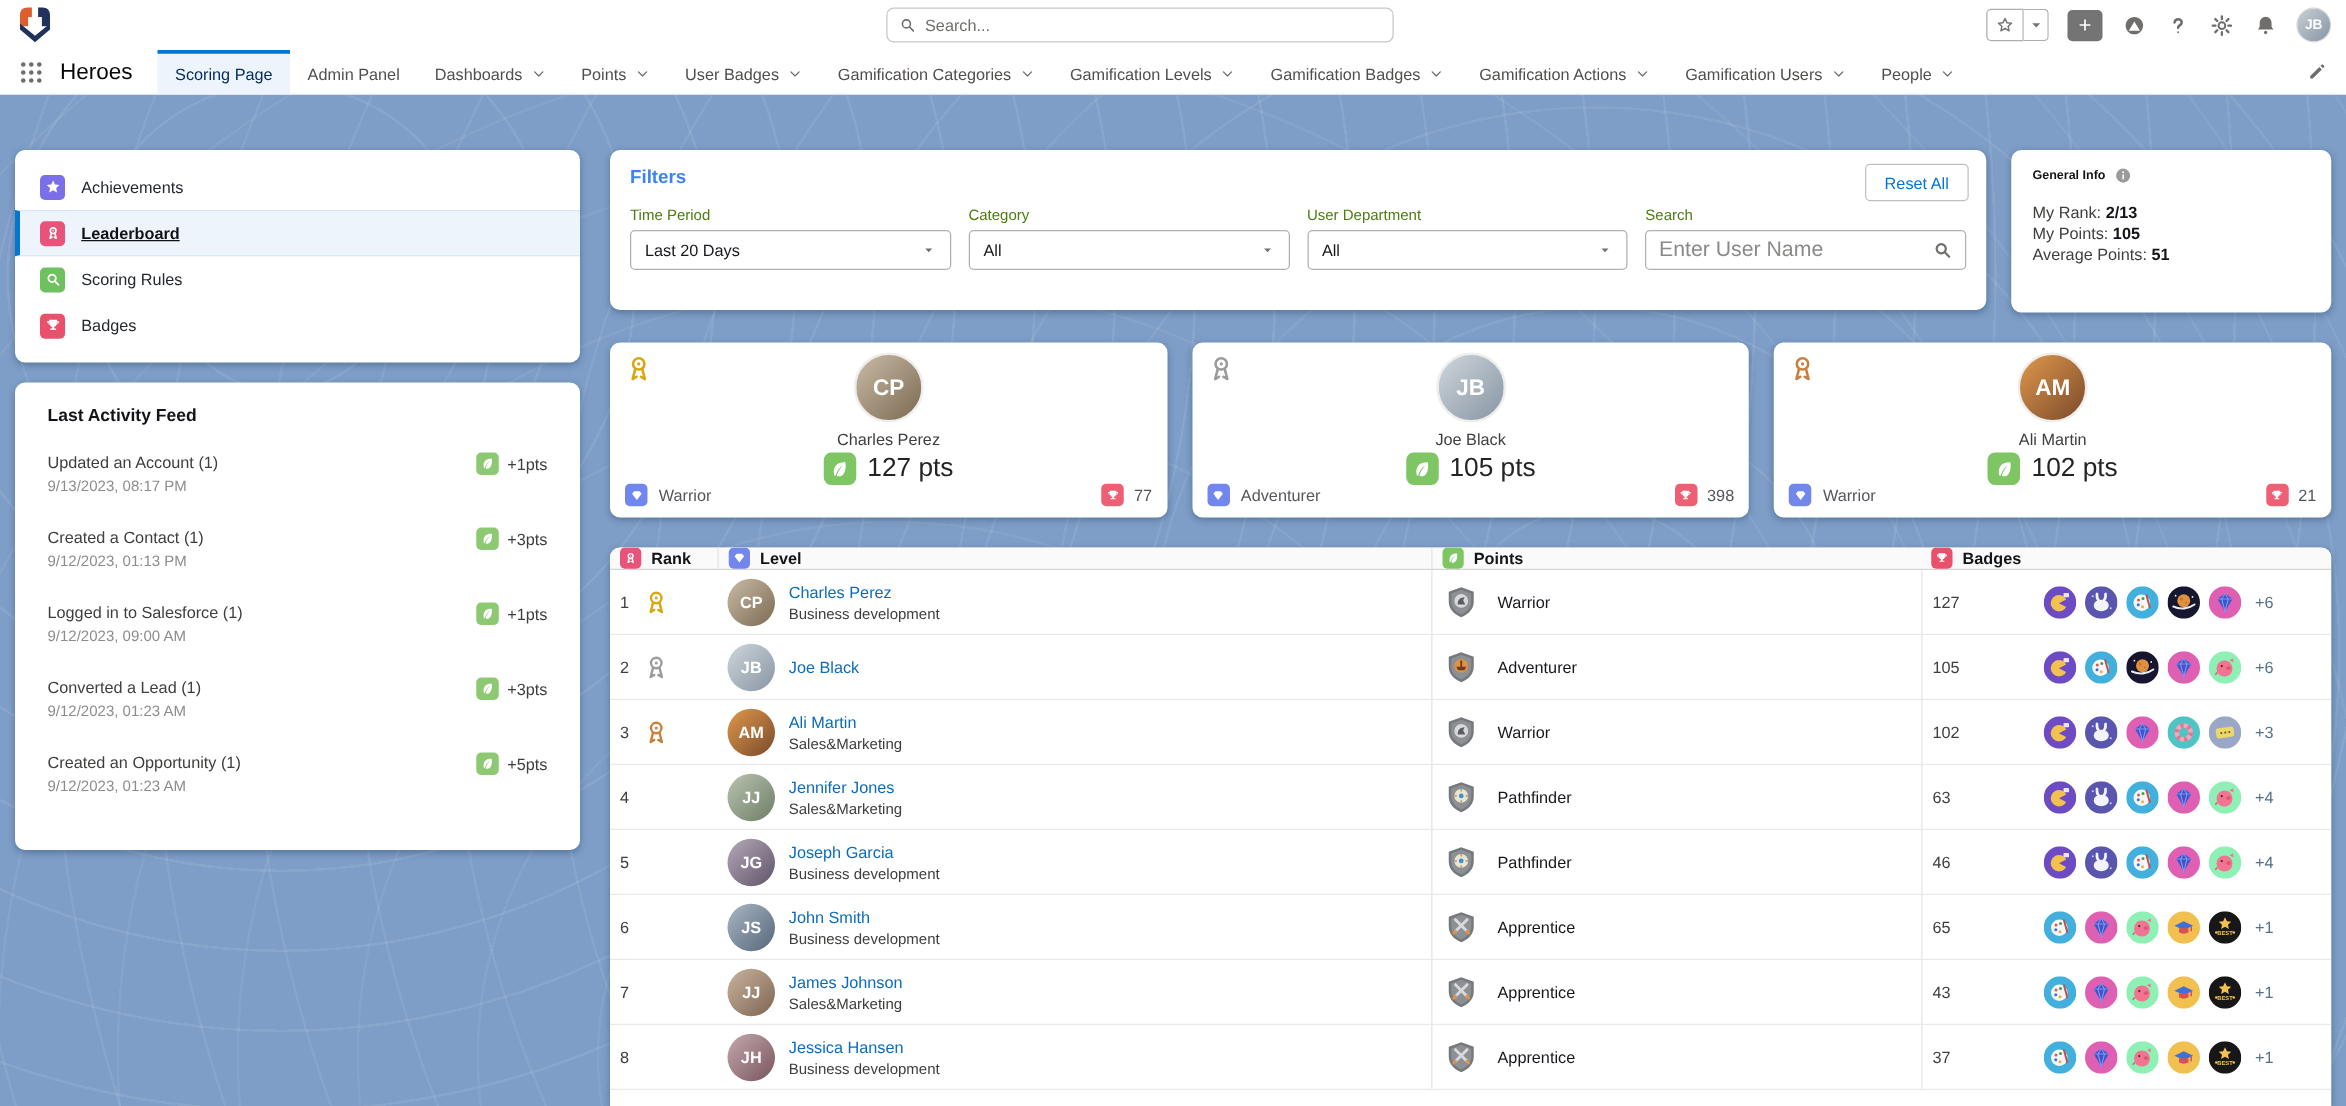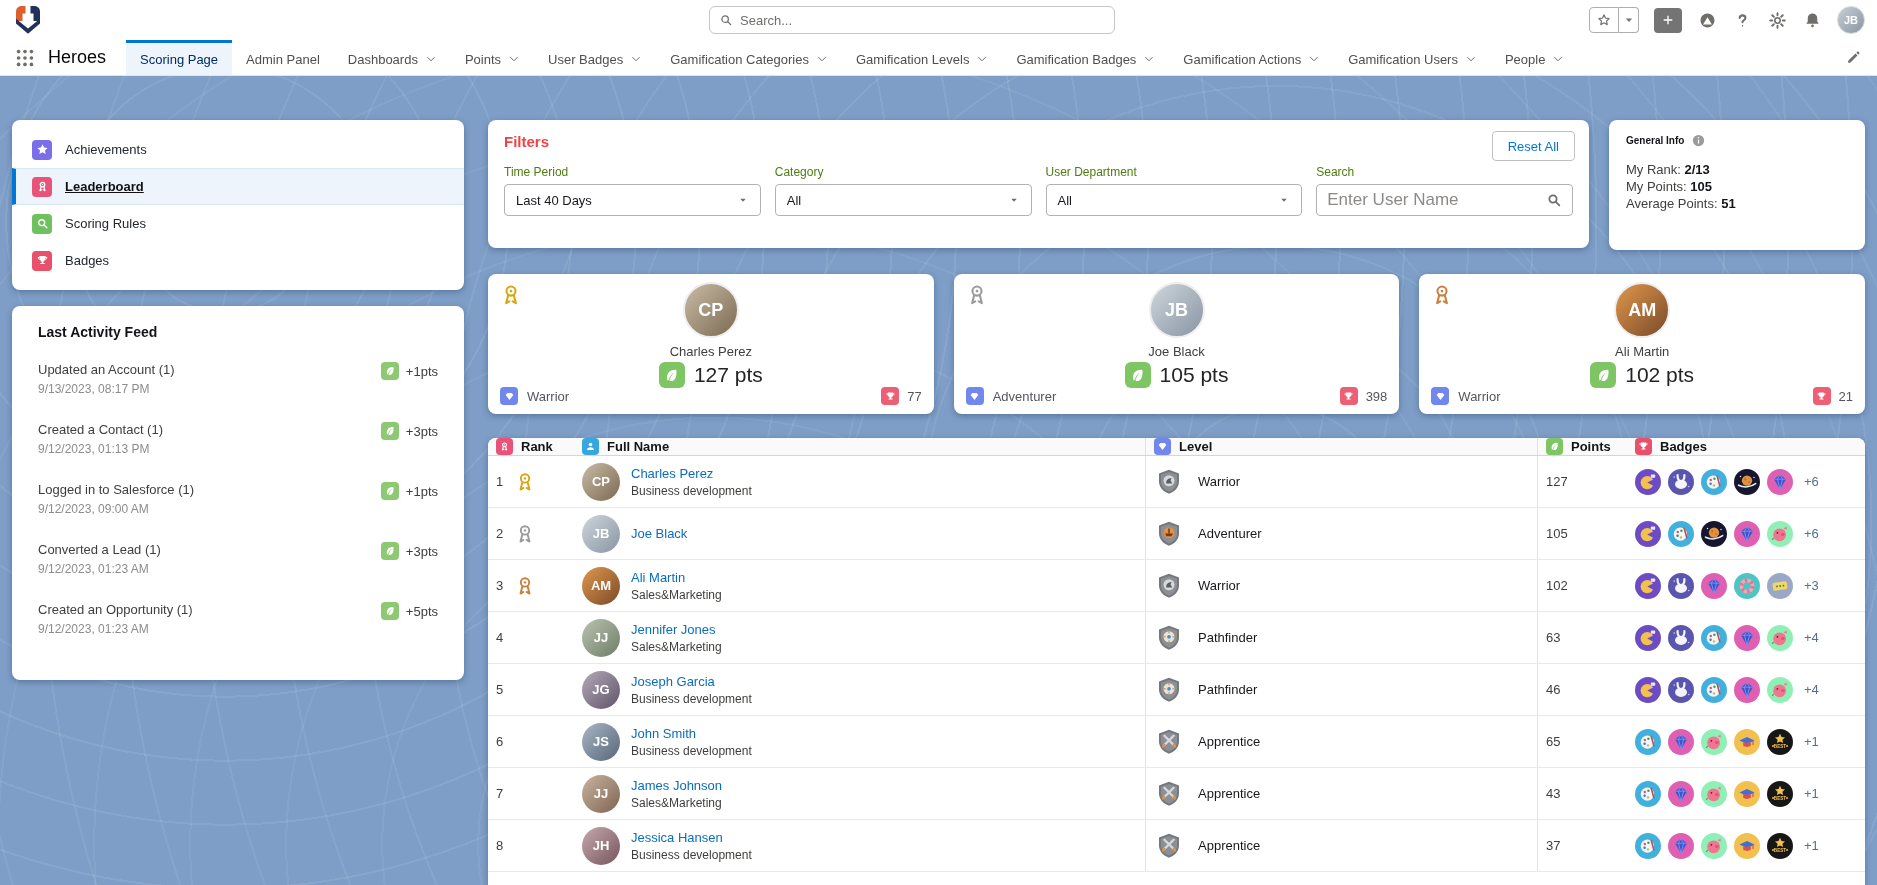--- a/index.html
+++ b/index.html
@@ -63,21 +63,21 @@
   .feed-item { display:flex; justify-content:space-between; align-items:flex-start; margin:0 10px 26px; }
   .feed-label { color:#3e3e3c; }
   .feed-date { font-size:12px; color:#8c8c8c; margin-top:5px; }
   .feed-pts { display:flex; align-items:center; gap:7px; color:#3e3e3c; }
   .feed-leaf { width:18px; height:18px; border-radius:4px; background:#8dc972; display:flex; align-items:center; justify-content:center; color:#fff; }
   .feed-leaf svg { width:12px; height:12px; }
 
   
   .row1 { display:flex; gap:20px; }
   .filters-card { flex:1; height:128px; padding:13px 16px; position:relative; }
-  .filters-title { font-size:15px; font-weight:bold; color:#ef4444; }
+  .filters-title { font-size:15px; font-weight:bold; color:#3b82f6; }
   .reset-btn { position:absolute; right:14px; top:11px; height:30px; padding:0 15px; background:#fff; border:1px solid #c2c0be; border-radius:4px; color:#0176d3; font-size:13px; font-family:inherit; cursor:pointer; }
   .filter-grid { display:flex; gap:14px; margin-top:15px; }
   .ffield { flex:1; min-width:0; }
   .flabel { font-size:12px; color:#4d7c0f; margin-bottom:5px; }
   .sel { height:32px; border:1px solid #b3b1af; border-radius:4px; background:#fff; display:flex; align-items:center; justify-content:space-between; padding:0 11px; cursor:pointer; }
   .sel .val { color:#16181b; }
   .sel svg { width:12px; height:12px; color:#706e6b; flex:none; }
   .fsearch { height:32px; border:1px solid #b3b1af; border-radius:4px; background:#fff; display:flex; align-items:center; padding:0 10px; gap:8px; }
   .fsearch input { border:none; outline:none; flex:1; font-size:17px; font-family:inherit; min-width:0; }
   .fsearch input::placeholder { color:#8c8a88; }
@@ -432,21 +432,21 @@
   <div class="right-col">
 
     <div class="row1">
       <div class="card filters-card">
         <div class="filters-title">Filters</div>
         <button class="reset-btn">Reset All</button>
         <div class="filter-grid" id="filter-grid">
             <div class="ffield">
        <div class="flabel">Time Period</div>
        <div class="sel">
-         <span class="val">Last 40 Days</span>
+         <span class="val">Last 20 Days</span>
          <span style="display:flex;width:12px;height:12px">
                   <svg viewBox="0 0 24 24">
                     <path fill="currentColor" d="M6.5 9.5h11L12 15.5z"></path>
                   </svg>
                 </span>
        </div>
      </div>
             <div class="ffield">
        <div class="flabel">Category</div>
        <div class="sel">
@@ -613,29 +613,20 @@
           <div class="hcell ">
      <span class="chip" style="background:#e8537a">
               <svg viewBox="0 0 24 24" fill="none" stroke="currentColor" stroke-width="2.4">
                 <circle cx="12" cy="8.4" r="4.2"></circle>
                 <circle cx="12" cy="8.4" r="1.2" fill="currentColor" stroke="none"></circle>
                 <path stroke-linecap="round" stroke-linejoin="round" d="M9.4 12.3L7.5 19.6l2.9-1.7M14.6 12.3l1.9 7.3-2.9-1.7"></path>
               </svg>
             </span>
      <span>Rank</span>
    </div>
-          <div class="hcell ">
-     <span class="chip" style="background:#38a7e0">
-              <svg viewBox="0 0 24 24" fill="currentColor">
-                <circle cx="12" cy="7.8" r="3.9"></circle>
-                <path d="M4.5 19.5c.3-4 3.5-5.9 7.5-5.9s7.2 1.9 7.5 5.9z"></path>
-              </svg>
-            </span>
-     <span>Full Name</span>
-   </div>
           <div class="hcell col-level">
      <span class="chip" style="background:#7287ee">
               <svg viewBox="0 0 24 24">
                 <path fill="currentColor" d="M7.3 4.5h9.4l3.6 4.4L12 19.8 3.7 8.9z"></path>
               </svg>
             </span>
      <span>Level</span>
    </div>
           <div class="hcell col-points">
      <span class="chip" style="background:#7dc663">

